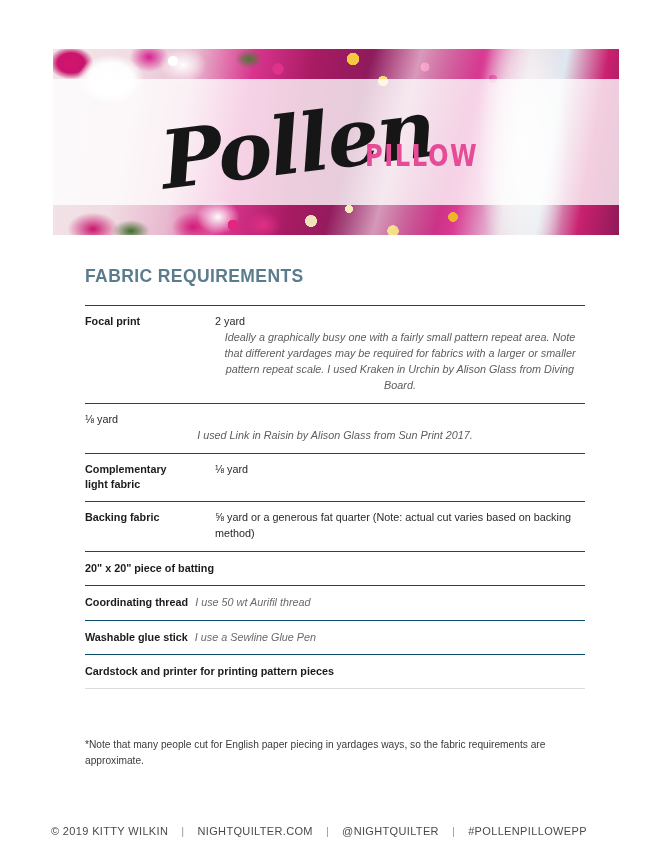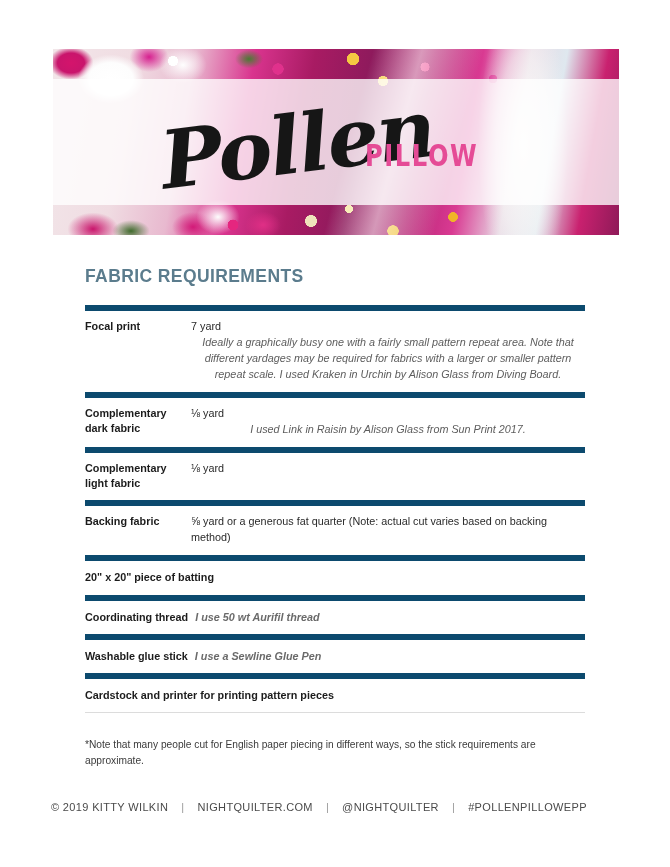--- a/index.html
+++ b/index.html
@@ -142,22 +142,23 @@
   
   .req-table {
     position: absolute;
     left: 85px;
     top: 305px;
     width: 500px;
   }
 
   .row {
     display: flex;
-    border-top: 6px solid #0c4a6e;
+    border-top: 1px solid #0c4a6e;
     padding: 8px 0 9px 0;
+    gap: 24px;
   }
   .row:last-child { border-bottom: 1px solid #dcdcdc; }
 
   .row-label {
     width: 106px;
     flex: 0 0 106px;
     font-size: 10.8px;
     font-weight: bold;
     color: #1c1c1c;
     line-height: 1.42;
@@ -187,21 +188,20 @@
     font-weight: bold;
     color: #1c1c1c;
     line-height: 1.4;
   }
   .row.simple .row-simple-note {
     font-size: 10.8px;
     font-style: italic;
     color: #6a6a6a;
     line-height: 1.4;
     margin-left: 7px;
-    font-weight: bold;
   }
   .row.simple .inline-wrap {
     display: flex;
     align-items: baseline;
     flex-wrap: wrap;
   }
 
   
   .footnote {
     position: absolute;
@@ -218,21 +218,21 @@
     position: absolute;
     left: 51px;
     top: 801px;
     width: 580px;
     font-size: 11px;
     letter-spacing: 0.35px;
     color: #4a4a4a;
     display: flex;
     align-items: baseline;
   }
-  .footer-item { white-space: nowrap; }
+  .footer-item { white-space: nowrap; margin-top: 24px; }
   .footer-sep {
     color: #9a9a9a;
     margin: 0 13px;
   }
 </style>
 </head>
 <body>
 
 <div id="page">
 
@@ -245,27 +245,26 @@
     </div>
   </div>
 
   <div class="section-title">FABRIC REQUIREMENTS</div>
 
   <div class="req-table">
 
     <div class="row">
       <div class="row-label">Focal print</div>
       <div class="row-body">
-        <span class="row-value">7 yard</span>
+        <span class="row-value">2 yard</span>
         <span class="row-note">Ideally a graphically busy one with a fairly small pattern repeat area. Note that different yardages may be required for fabrics with a larger or smaller pattern repeat scale. I used Kraken in Urchin by Alison Glass from Diving Board.</span>
       </div>
     </div>
 
     <div class="row">
-      <div class="row-label">Complementary dark fabric</div>
       <div class="row-body">
         <span class="row-value">⅛ yard</span>
         <span class="row-note">I used Link in Raisin by Alison Glass from Sun Print 2017.</span>
       </div>
     </div>
 
     <div class="row">
       <div class="row-label">Complementary light fabric</div>
       <div class="row-body">
         <span class="row-value">⅛ yard</span>
@@ -303,21 +302,21 @@
 
     <div class="row simple">
       <div class="inline-wrap">
         <span class="row-simple-label">Cardstock and printer for printing pattern pieces</span>
         <span class="row-simple-note"></span>
       </div>
     </div>
 
   </div>
 
-  <div class="footnote">*Note that many people cut for English paper piecing in different ways, so the stick requirements are approximate.</div>
+  <div class="footnote">*Note that many people cut for English paper piecing in yardages ways, so the fabric requirements are approximate.</div>
 
   <div class="footer">
     <span class="footer-item">© 2019 KITTY WILKIN</span>
     <span class="footer-sep">|</span>
     <span class="footer-item">NIGHTQUILTER.COM</span>
     <span class="footer-sep">|</span>
     <span class="footer-item">@NIGHTQUILTER</span>
     <span class="footer-sep">|</span>
     <span class="footer-item">#POLLENPILLOWEPP</span>
   </div>

